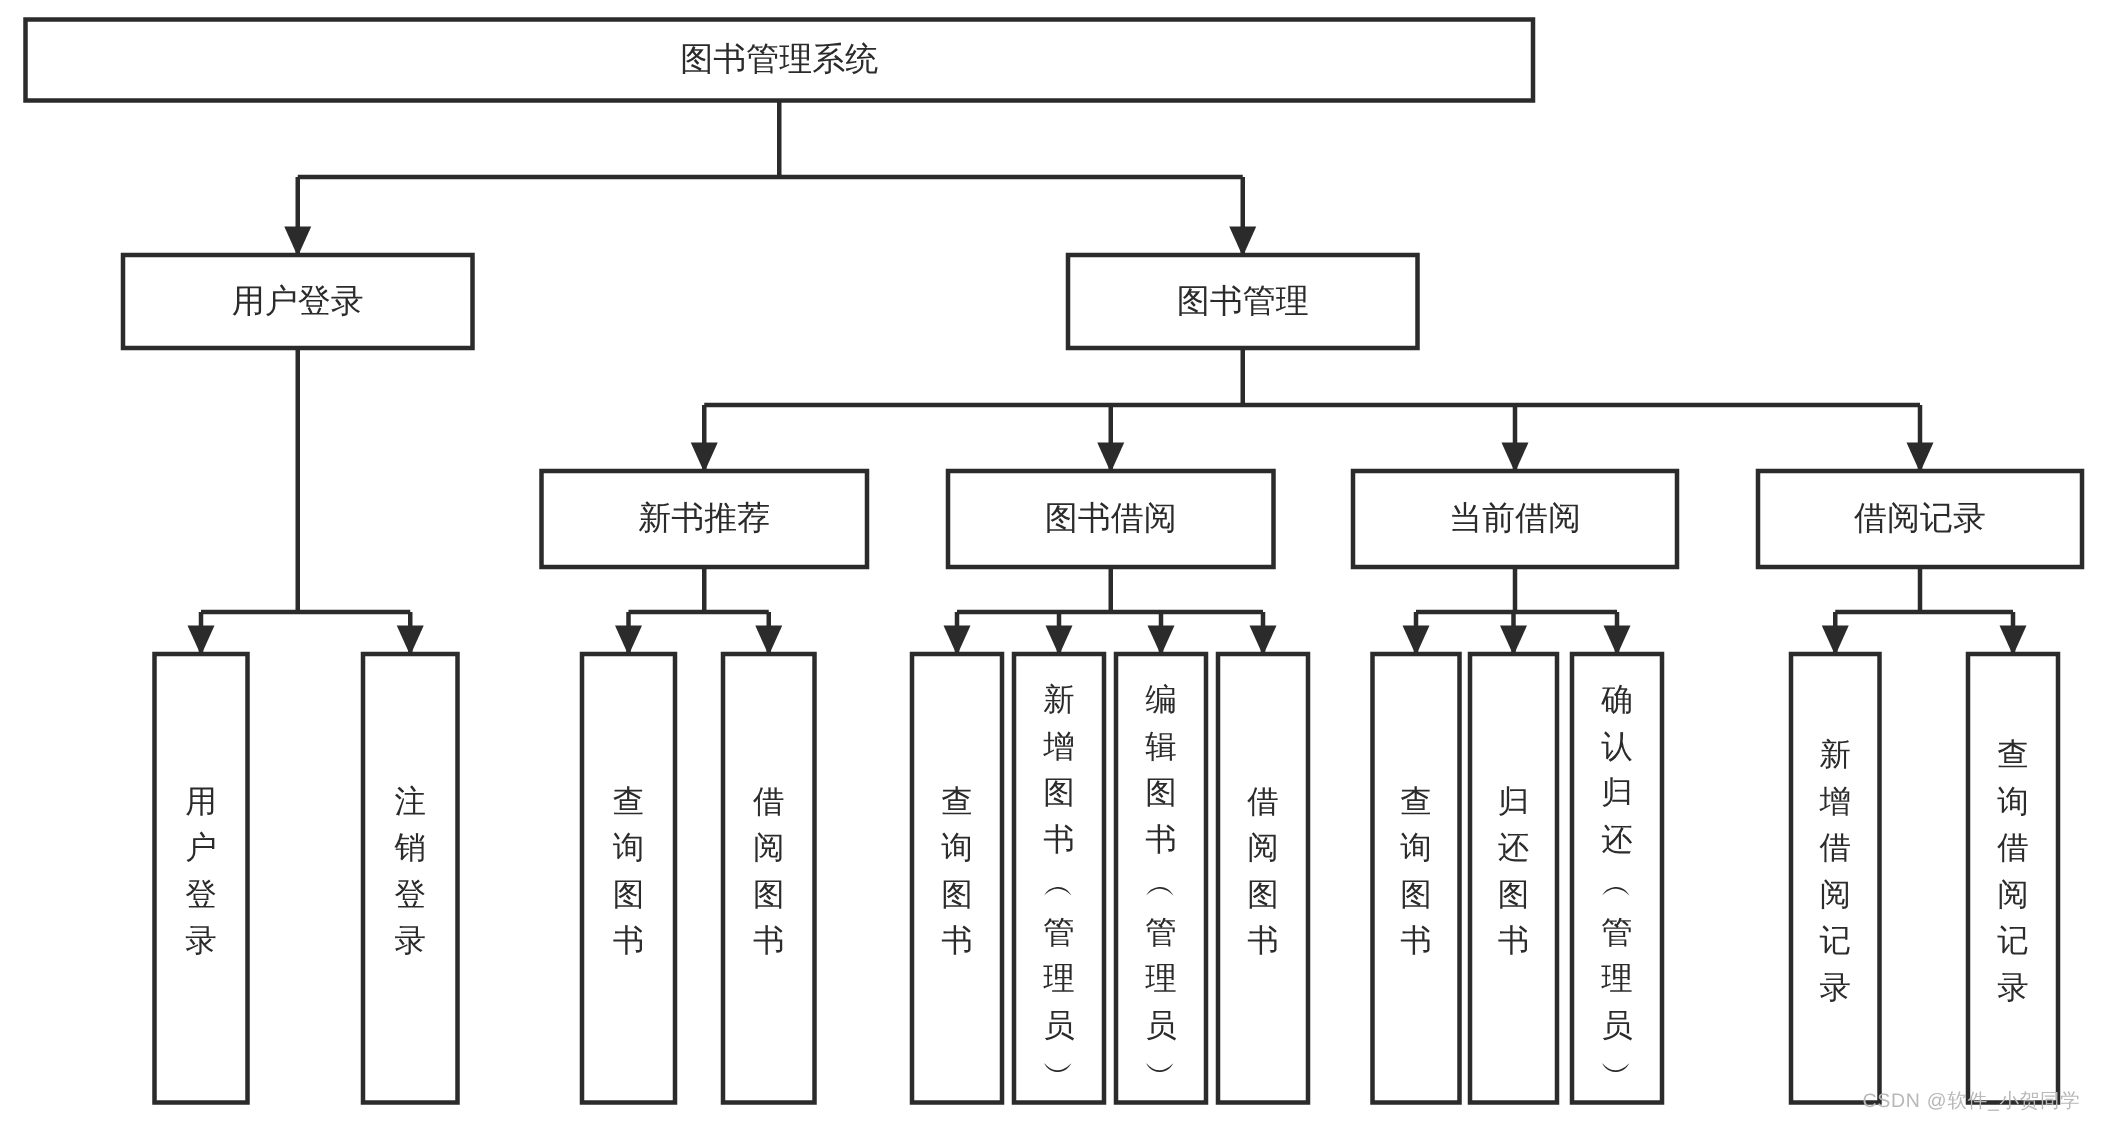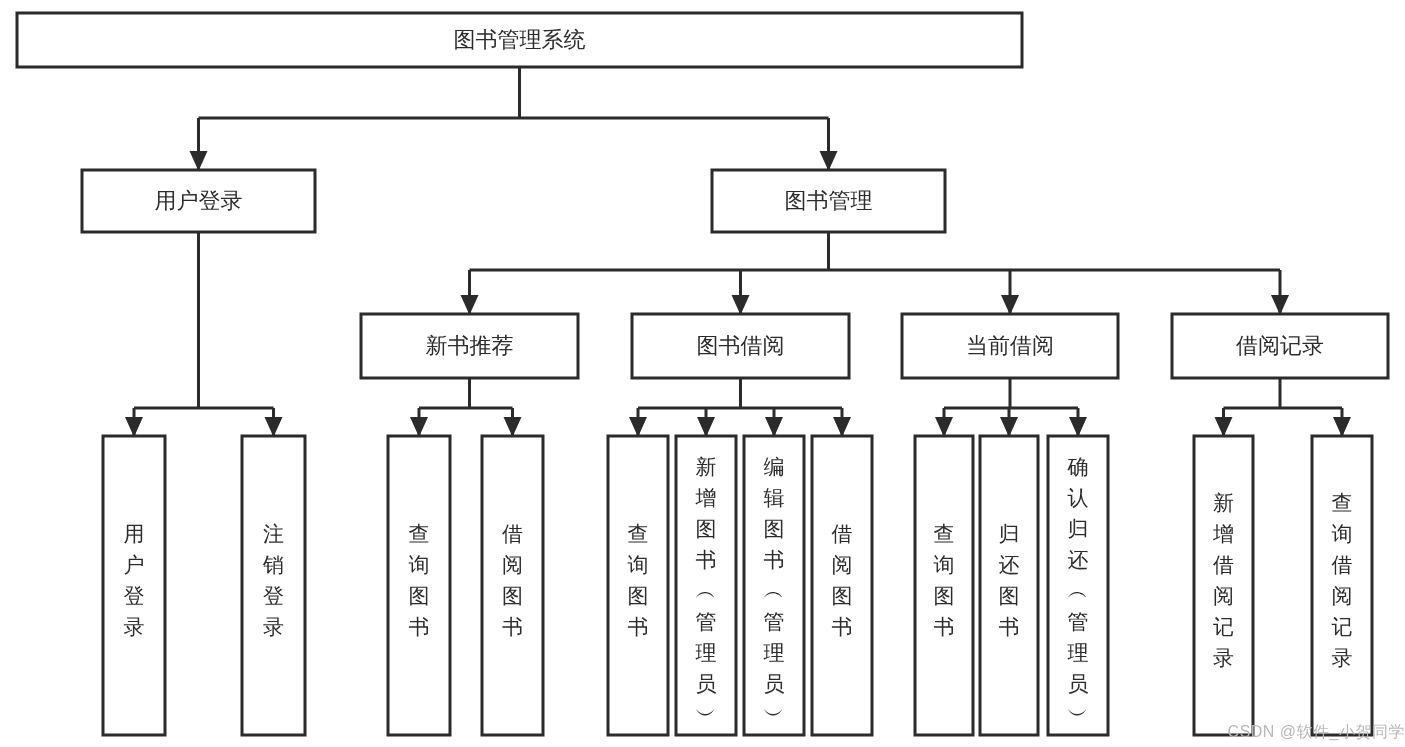--- a/index.html
+++ b/index.html
@@ -48,24 +48,24 @@
     dominant-baseline: middle;
   }
   .node-label-vertical {
     font-family: "Liberation Sans", "DejaVu Sans", sans-serif;
     fill: #2b2b2b;
     font-size: 21px;
     text-anchor: middle;
   }
   .watermark {
     position: absolute;
-    right: 0;
+    right: 18px;
     bottom: 4px;
     font-family: "Liberation Sans", "DejaVu Sans", sans-serif;
-    font-size: 16px;
+    font-size: 13px;
     color: #b8b8b8;
     letter-spacing: 0.5px;
     white-space: nowrap;
     pointer-events: none;
   }
 </style>
 </head>
 <body>
 
 <div id="canvas">

